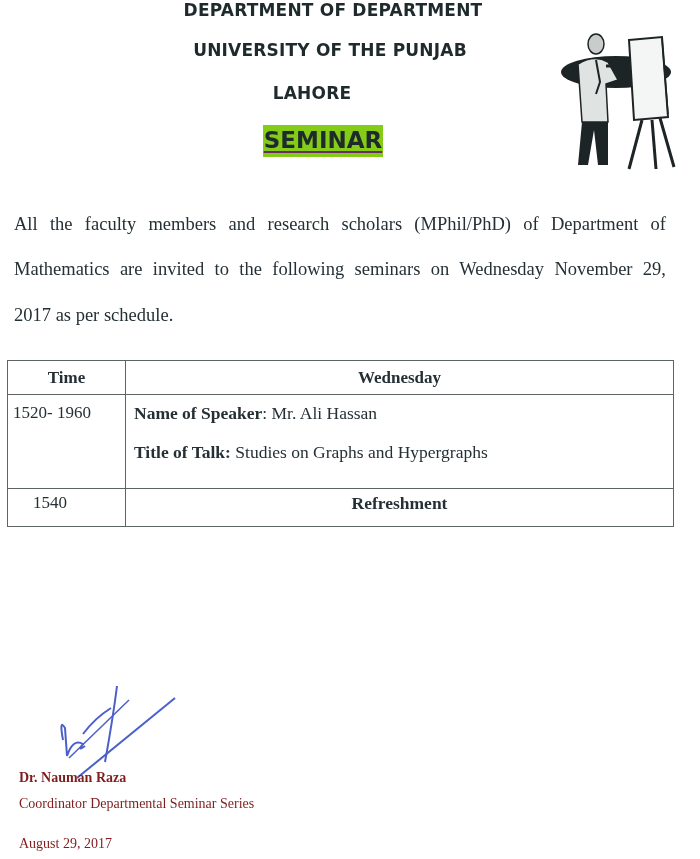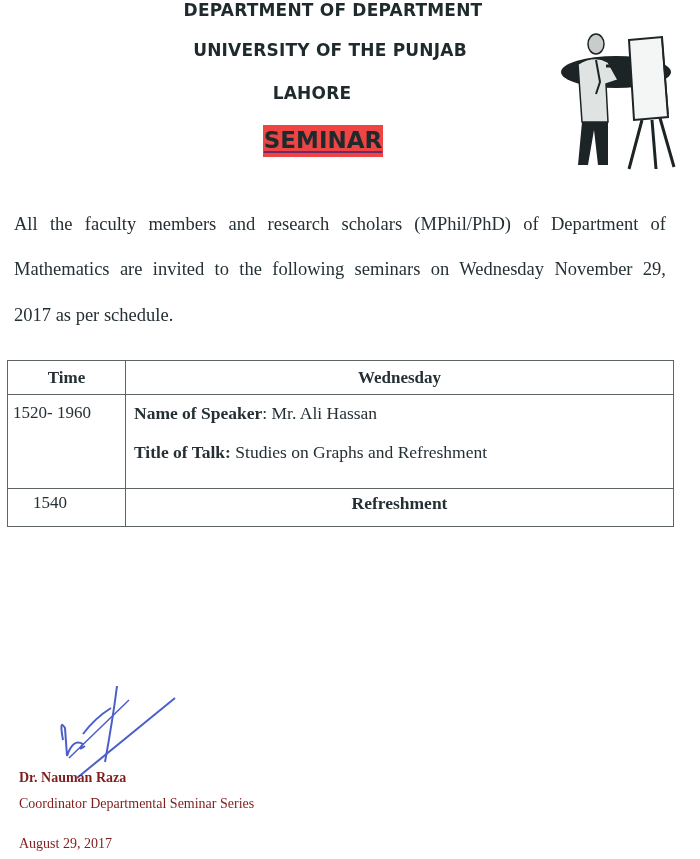--- a/index.html
+++ b/index.html
@@ -10,21 +10,21 @@
   .hdr {
     position: absolute; left: 0; width: 700px; text-align: center;
     font-family: "DejaVu Sans", sans-serif; font-weight: bold; color: #1e2a2c;
     font-size: 17px; letter-spacing: 0.2px;
   }
   #h1 { top: 0px; left: 0px; width: 666px; }
   #h2 { top: 40px; left: 0px; width: 660px; }
   #h3 { top: 83px; left: 0px; width: 624px; }
   #seminar {
     position: absolute; left: 263px; top: 125px; width: 120px; height: 32px;
-    background: #ef4444; font-family: "DejaVu Sans", sans-serif; font-weight: bold;
+    background: #84cc16; font-family: "DejaVu Sans", sans-serif; font-weight: bold;
     font-size: 23px; color: #1e2a2c; text-align: center; line-height: 31px;
   }
   #seminar span { text-decoration: underline; text-decoration-color: #6b2a6b; text-underline-offset: 3px; text-decoration-thickness: 2px; }
   #illus { position: absolute; left: 556px; top: 22px; width: 120px; height: 148px; }
   .para {
     position: absolute; left: 14px; width: 652px;
     font-family: "Liberation Serif", serif; font-size: 18.5px; color: #253035;
     text-align: justify; text-align-last: justify; white-space: nowrap;
   }
   #p1 { top: 214px; }
@@ -78,21 +78,21 @@
 <table>
   <tbody>
       <tr>
     <th class="tcol" style="padding:0;text-align:center">Time</th>
     <th>Wednesday</th>
   </tr>
   <tr style="height:94px">
     <td class="tcol">1520- 1960</td>
     <td class="cell">
       <div class="sp"><span class="lbl">Name of  Speaker</span><span>: Mr. Ali Hassan</span></div>
-      <div class="tt" style="margin-top:18px"><span class="lbl">Title of Talk:</span><span class="ttv2"> Studies on Graphs and Refreshment</span></div>
+      <div class="tt" style="margin-top:18px"><span class="lbl">Title of Talk:</span><span class="ttv2"> Studies on Graphs and Hypergraphs</span></div>
     </td>
   </tr>
   <tr style="height:38px">
     <td class="tcol" style="padding-left:25px;width:92px;padding-top:4px">1540</td>
     <td style="text-align:center;font-weight:bold;font-size:17.5px;padding-top:4px">Refreshment</td>
   </tr>
 </tbody>
   </table>
 
 <svg id="sig" viewBox="0 0 130 110">

